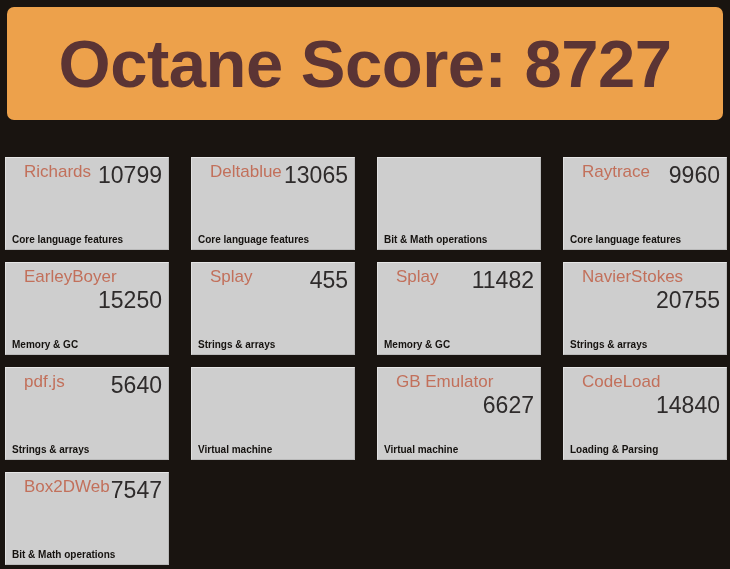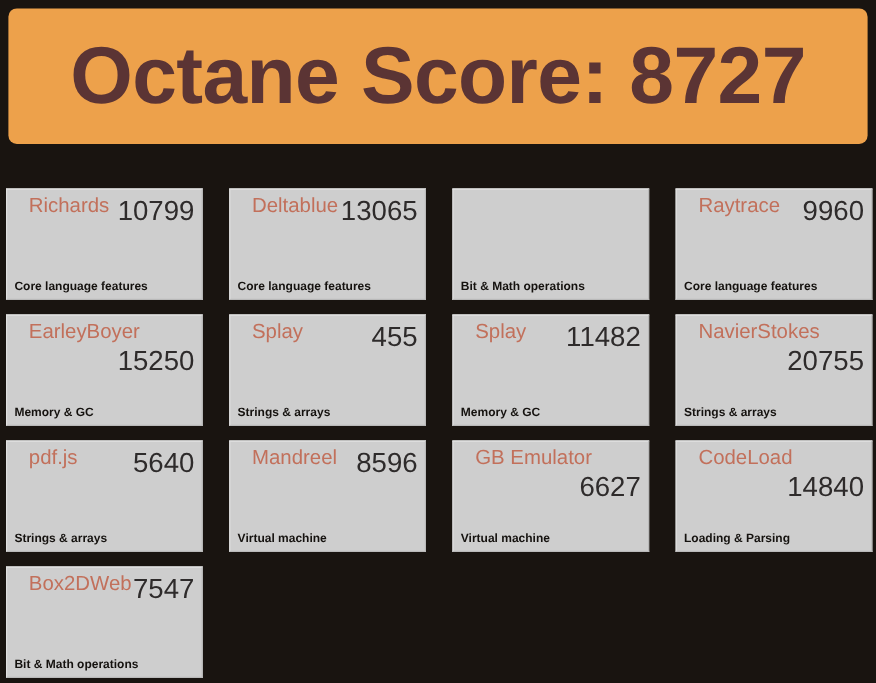--- a/index.html
+++ b/index.html
@@ -136,21 +136,20 @@
       </div>
       <div class="card">
         <div class="card-head"><span class="bench-name">NavierStokes</span><span class="bench-score">20755</span></div>
         <div class="card-caption">Strings &amp; arrays</div>
       </div>
       <div class="card">
         <div class="card-head"><span class="bench-name">pdf.js</span><span class="bench-score">5640</span></div>
         <div class="card-caption">Strings &amp; arrays</div>
       </div>
       <div class="card">
-        <div class="card-head"><span class="bench-name">Mandreel</span><span class="bench-score">8596</span></div>
         <div class="card-caption">Virtual machine</div>
       </div>
       <div class="card">
         <div class="card-head"><span class="bench-name">GB Emulator</span><span class="bench-score">6627</span></div>
         <div class="card-caption">Virtual machine</div>
       </div>
       <div class="card">
         <div class="card-head"><span class="bench-name">CodeLoad</span><span class="bench-score">14840</span></div>
         <div class="card-caption">Loading &amp; Parsing</div>
       </div>

